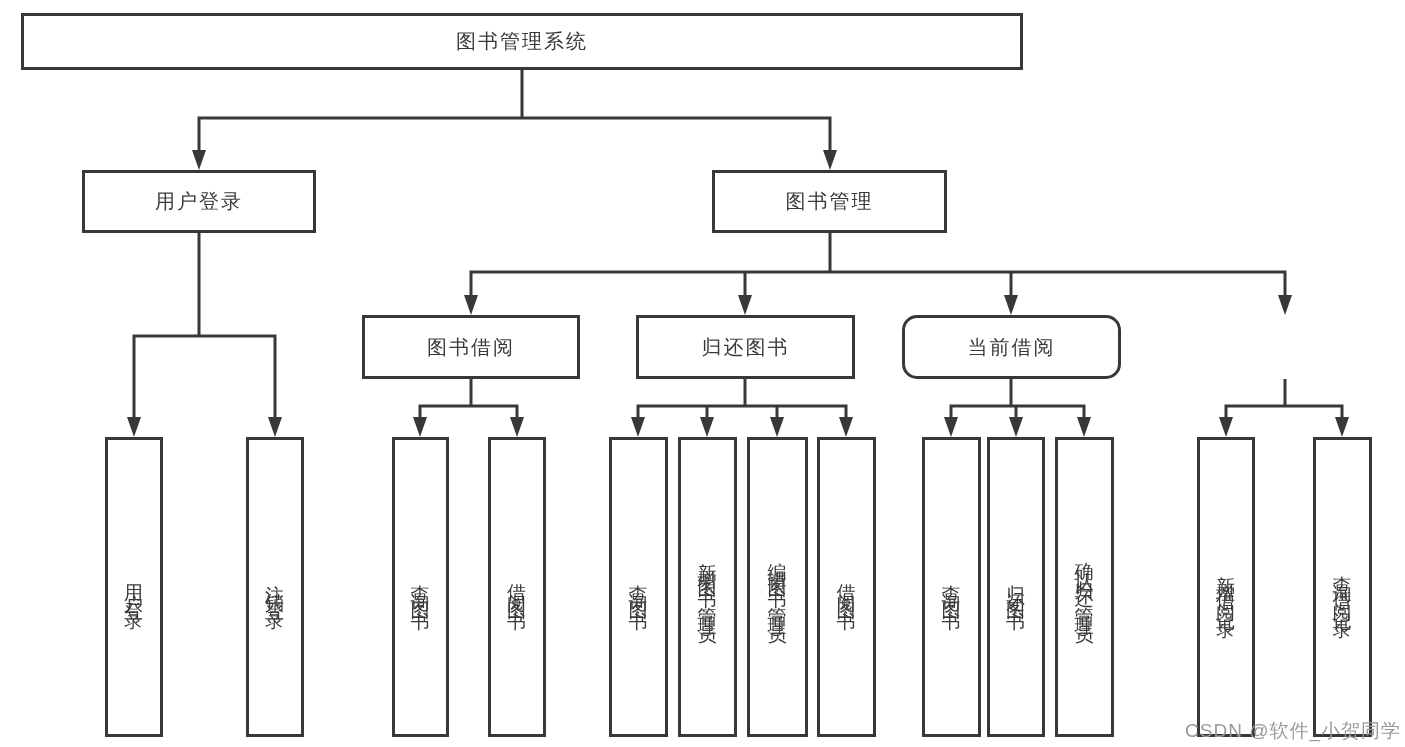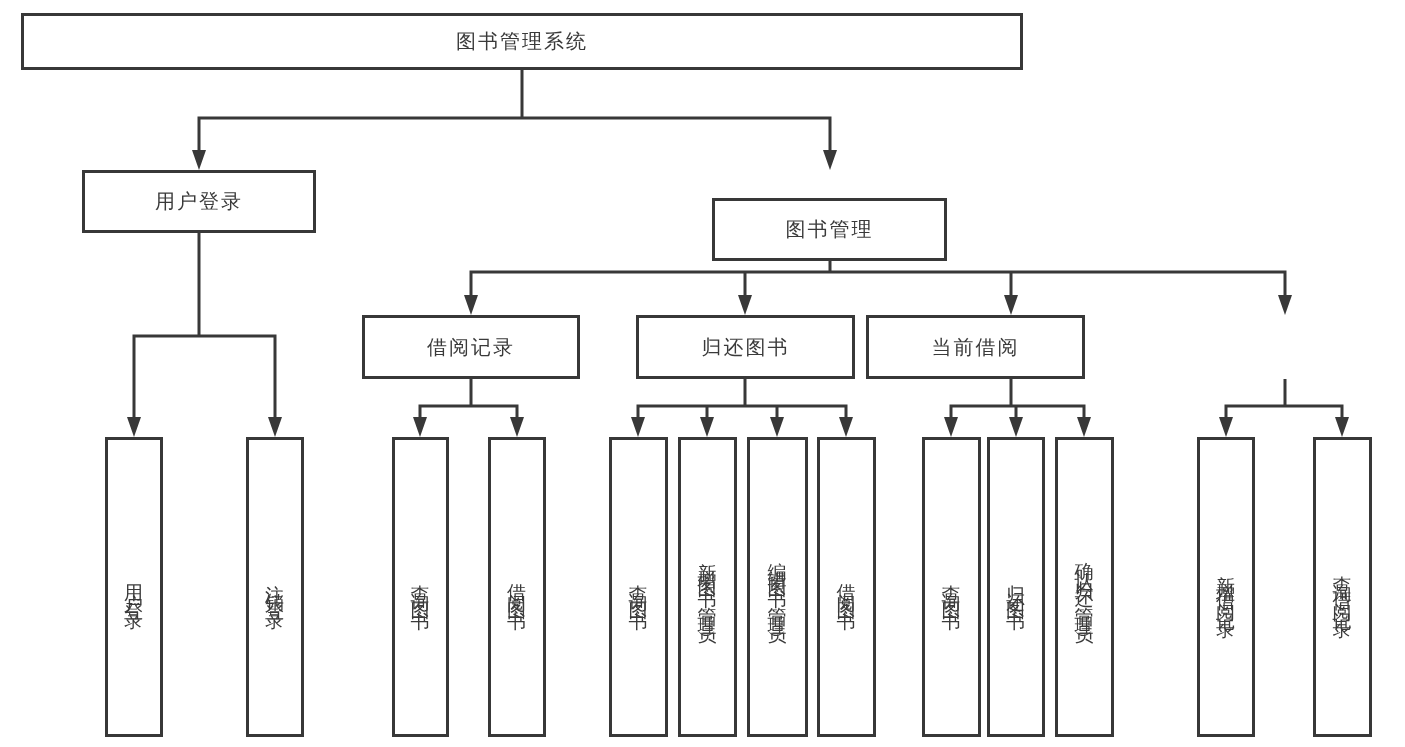--- a/index.html
+++ b/index.html
@@ -64,31 +64,31 @@
     </g>
   </svg>
 
   <div class="node" style="left:21px; top:13px; width:1002px; height:57px;">
     <span class="hlabel">图书管理系统</span>
   </div>
 
   <div class="node" style="left:82px; top:170px; width:234px; height:63px;">
     <span class="hlabel">用户登录</span>
   </div>
-  <div class="node" style="left:712px; top:170px; width:235px; height:63px;margin-top:28px;">
+  <div class="node" style="left:712px; top:170px; width:235px; height:63px;">
     <span class="hlabel">图书管理</span>
   </div>
 
   <div class="node" style="left:362px; top:315px; width:218px; height:64px;">
-    <span class="hlabel">借阅记录</span>
+    <span class="hlabel">图书借阅</span>
   </div>
   <div class="node" style="left:636px; top:315px; width:219px; height:64px;">
     <span class="hlabel">归还图书</span>
   </div>
-  <div class="node" style="left:866px; top:315px; width:219px; height:64px;">
+  <div class="node" style="left:902px; top:315px; width:219px; height:64px;border-radius:15px;">
     <span class="hlabel">当前借阅</span>
   </div>
 
   <div class="node" style="left:105px; top:437px; width:58px; height:300px;">
     <span class="vlabel">用户登录</span>
   </div>
   <div class="node" style="left:246px; top:437px; width:58px; height:300px;">
     <span class="vlabel">注销登录</span>
   </div>
 
@@ -122,13 +122,14 @@
     <span class="vlabel">确认归还（管理员）</span>
   </div>
 
   <div class="node" style="left:1197px; top:437px; width:58px; height:300px;">
     <span class="vlabel">新增借阅记录</span>
   </div>
   <div class="node" style="left:1313px; top:437px; width:59px; height:300px;">
     <span class="vlabel">查询借阅记录</span>
   </div>
 
+  <div id="watermark">CSDN @软件_小贺同学</div>
 </div>
 
 </body></html>

